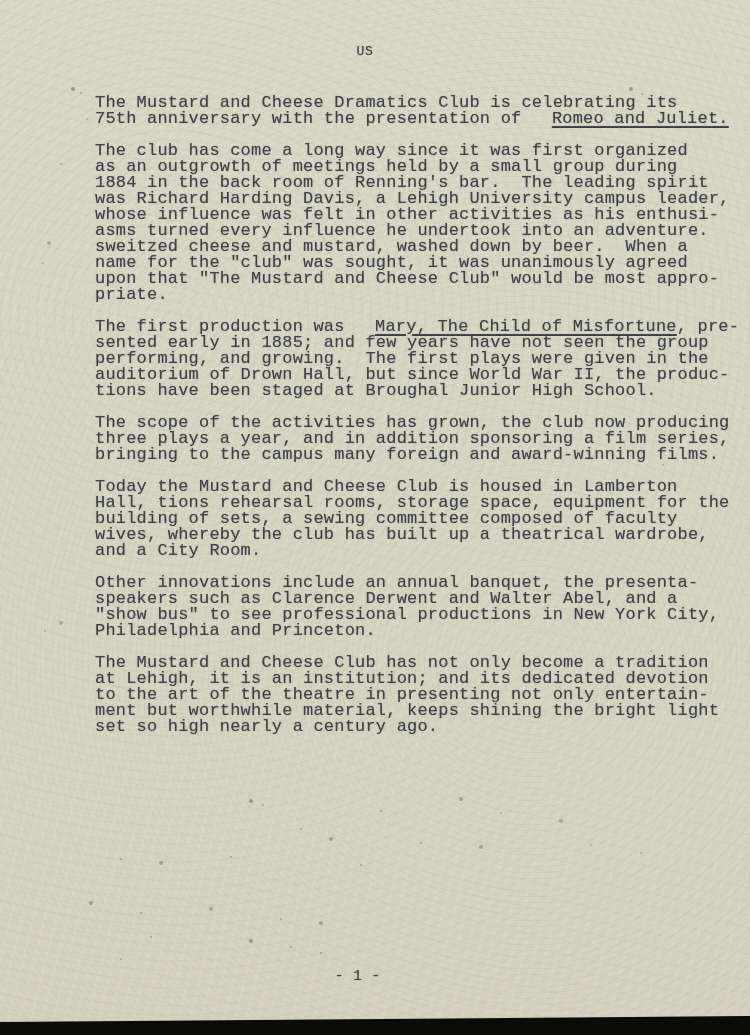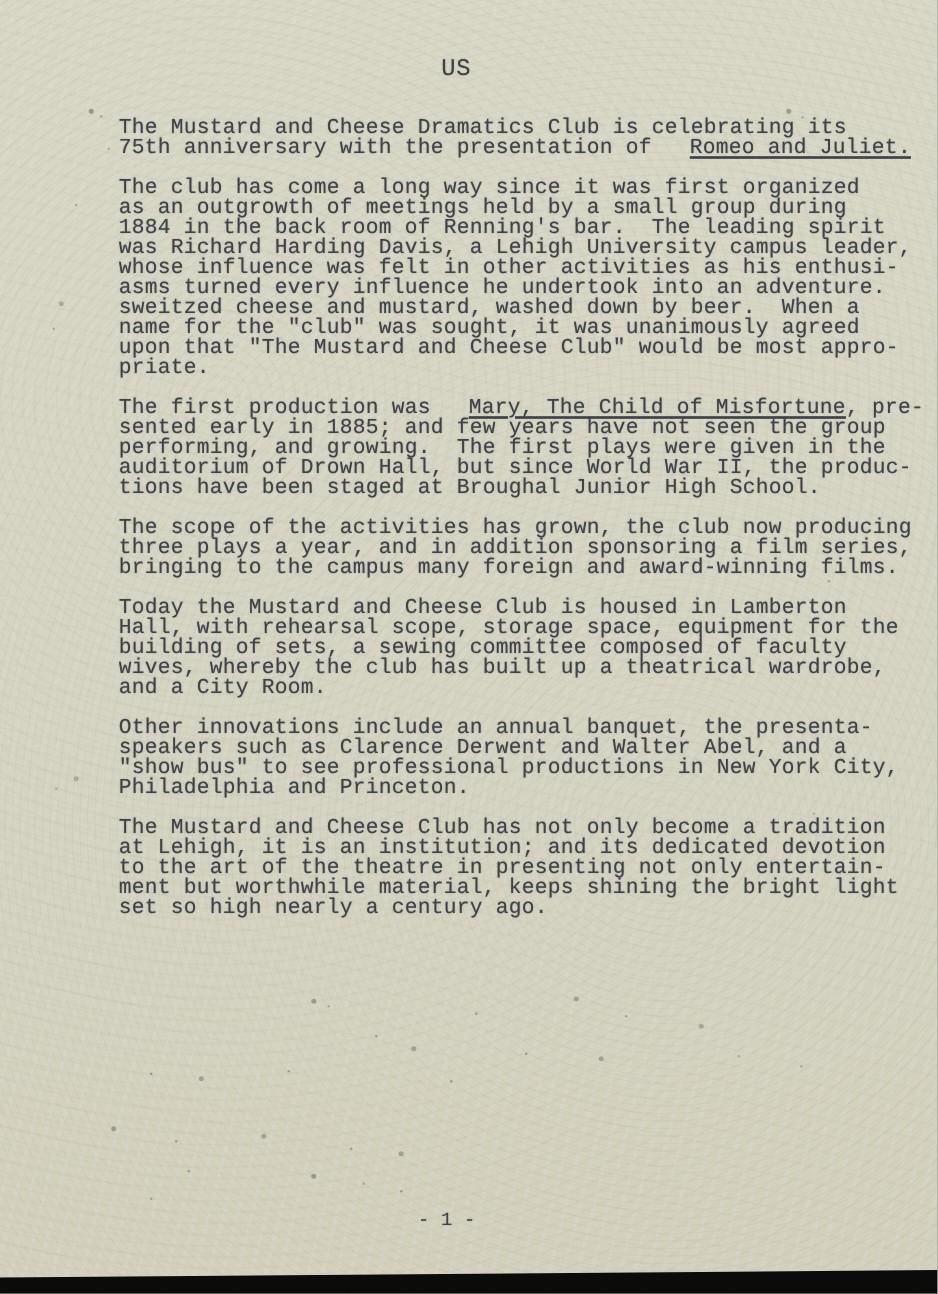--- a/index.html
+++ b/index.html
@@ -14,21 +14,21 @@
       repeating-radial-gradient(circle at 71% 64%, rgba(110,120,100,0.05) 0 1px, transparent 1px 6px),
       repeating-linear-gradient(104deg, rgba(255,255,255,0.05) 0 3px, transparent 3px 11px),
       repeating-linear-gradient(12deg, rgba(120,128,105,0.035) 0 2px, transparent 2px 13px),
       linear-gradient(#d9d7c6,#d3d1be);
     font-family:"Liberation Mono","DejaVu Sans Mono",monospace;
     color:var(--ink,#3f4347);
   }
   .hdr{
     position:absolute;top:44px;left:0;width:730px;
     text-align:center;
-    font-size:19px;letter-spacing:.6px;
+    font-size:13px;letter-spacing:.6px;
     text-shadow:0 0 1px rgba(63,67,71,.55);
   }
   .doc{
     position:absolute;top:95px;left:95px;width:585px;
     font-size:17px;line-height:16px;letter-spacing:.2px;
     text-shadow:0 0 1px rgba(63,67,71,.5);
   }
   .para{margin:0 0 16px 0;}
   .line{white-space:pre;}
   .u{
@@ -106,21 +106,21 @@
         <div class="line"><span>auditorium of Drown Hall, but since World War II, the produc-</span></div>
         <div class="line"><span>tions have been staged at Broughal Junior High School.</span></div>
       </div>
       <div class="para">
         <div class="line"><span>The scope of the activities has grown, the club now producing</span></div>
         <div class="line"><span>three plays a year, and in addition sponsoring a film series,</span></div>
         <div class="line"><span>bringing to the campus many foreign and award-winning films.</span></div>
       </div>
       <div class="para">
         <div class="line"><span>Today the Mustard and Cheese Club is housed in Lamberton</span></div>
-        <div class="line"><span>Hall, with rehearsal scope, storage space, equipment for the</span></div>
+        <div class="line"><span>Hall, tions rehearsal rooms, storage space, equipment for the</span></div>
         <div class="line"><span>building of sets, a sewing committee composed of faculty</span></div>
         <div class="line"><span>wives, whereby the club has built up a theatrical wardrobe,</span></div>
         <div class="line"><span>and a City Room.</span></div>
       </div>
       <div class="para">
         <div class="line"><span>Other innovations include an annual banquet, the presenta-</span></div>
         <div class="line"><span>speakers such as Clarence Derwent and Walter Abel, and a</span></div>
         <div class="line"><span>"show bus" to see professional productions in New York City,</span></div>
         <div class="line"><span>Philadelphia and Princeton.</span></div>
       </div>

